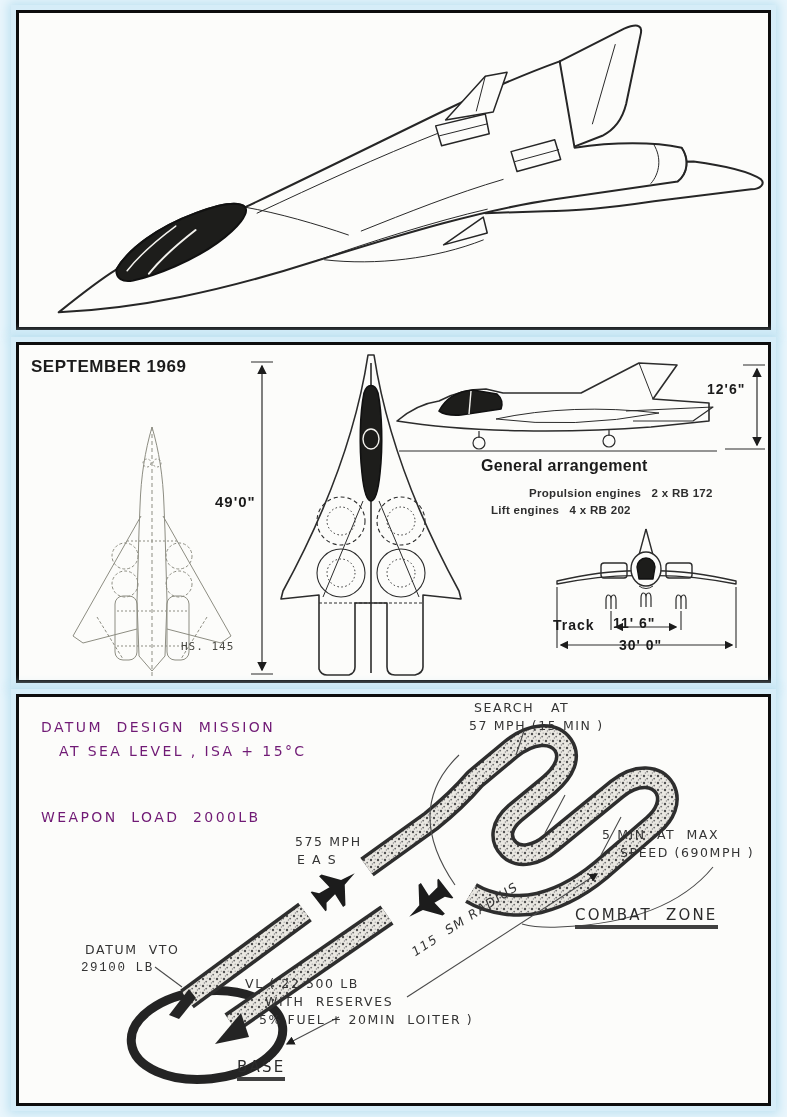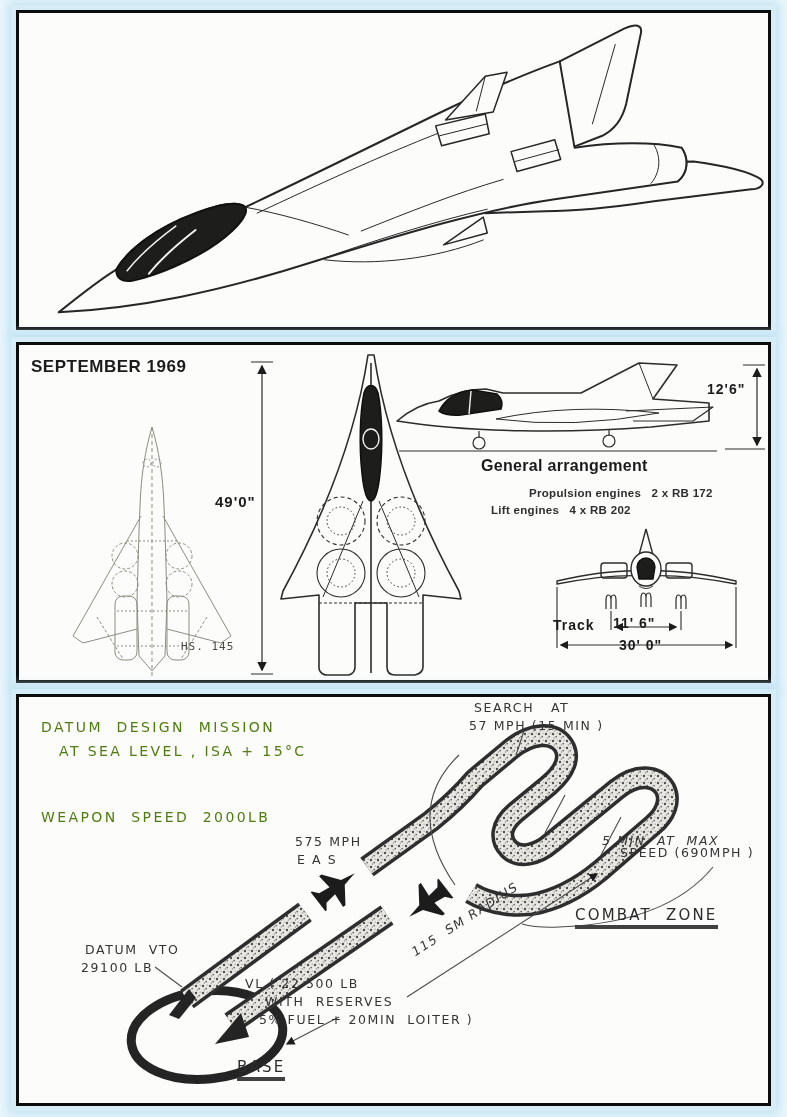--- a/index.html
+++ b/index.html
@@ -6,21 +6,21 @@
   .page{position:relative;width:787px;height:1117px;background:#eaf6fc;overflow:hidden;
         font-family:"DejaVu Sans",sans-serif;}
   .panel{position:absolute;left:16px;width:749px;background:#fcfcfa;border:3px solid #0d0d0d;
          box-shadow:0 0 0 5px #d6edf8, 0 0 10px 8px #bfe2f1;}
   .p1{top:10px;height:314px;}
   .p2{top:342px;height:335px;}
   .p3{top:694px;height:406px;}
   .panel svg{position:absolute;left:0;top:0;}
   .lbl{position:absolute;white-space:pre;color:#343434;line-height:1.15;}
   .hand{font-size:12.5px;letter-spacing:1.6px;}
-  .hand-lg{font-size:14px;letter-spacing:2.4px;color:#4d7c0f;}
+  .hand-lg{font-size:14px;letter-spacing:2.4px;color:#701a75;}
   .b{font-family:"Liberation Sans",sans-serif;font-weight:bold;color:#1b1b1b;}
   .date{font-size:17px;letter-spacing:0.5px;}
   .dim{font-size:14px;letter-spacing:1px;}
   .ga{font-size:16px;letter-spacing:0.3px;}
   .eng{font-size:11.5px;font-family:"Liberation Sans",sans-serif;font-weight:bold;color:#2e2e2e;letter-spacing:0.3px;}
   .model{font-size:11px;font-family:"DejaVu Sans Mono",monospace;letter-spacing:1px;color:#4a4a44;padding-left:20px;}
   .und{border-bottom:4px solid #404040;padding-bottom:1px;}
   .rot{transform:rotate(-33deg);transform-origin:left bottom;font-style:italic;}
 </style>
 </head>
@@ -214,30 +214,30 @@
       </g>
 
       <g fill="#1c1c1c">
         <path d="M 0,-15 L 2,-5 L 13,3 L 13,5 L 3,4 L 4,12 L 8,15 L 8,16 L -8,16 L -8,15 L -4,12 L -3,4 L -13,5 L -13,3 L -2,-5 Z" transform="translate(318,190) rotate(52) scale(1.5)"></path>
         <path d="M 0,-15 L 2,-5 L 13,3 L 13,5 L 3,4 L 4,12 L 8,15 L 8,16 L -8,16 L -8,15 L -4,12 L -3,4 L -13,5 L -13,3 L -2,-5 Z" transform="translate(408,206) rotate(232) scale(1.5)"></path>
       </g>
     </svg>
 
     <div class="lbl hand-lg" style="left:22px;top:22px;">DATUM  DESIGN  MISSION</div>
     <div class="lbl hand-lg" style="left:40px;top:46px;">AT SEA LEVEL , ISA + 15°C</div>
-    <div class="lbl hand-lg" style="left:22px;top:112px;">WEAPON  SPEED  2000LB</div>
+    <div class="lbl hand-lg" style="left:22px;top:112px;">WEAPON  LOAD  2000LB</div>
     <div class="lbl hand" style="left:455px;top:4px;">SEARCH   AT</div>
     <div class="lbl hand" style="left:450px;top:22px;">57 MPH (15 MIN )</div>
     <div class="lbl hand" style="left:276px;top:138px;">575 MPH</div>
     <div class="lbl hand" style="left:278px;top:156px;">E A S</div>
-    <div class="lbl hand" style="left:583px;top:137px;font-style:italic;">5 MIN  AT  MAX</div>
+    <div class="lbl hand" style="left:583px;top:131px;">5 MIN  AT  MAX</div>
     <div class="lbl hand" style="left:601px;top:149px;">SPEED (690MPH )</div>
     <div class="lbl hand rot" style="left:398px;top:248px;">115  SM RADIUS</div>
     <div class="lbl hand und" style="left:556px;top:210px;font-size:15px;letter-spacing:2.2px;color:#2b2b2b;">COMBAT  ZONE</div>
     <div class="lbl hand" style="left:66px;top:246px;">DATUM  VTO</div>
-    <div class="lbl hand" style="left:62px;top:264px;">29100 LB</div>
+    <div class="lbl hand" style="left:62px;top:264px;font-family:Liberation Mono, monospace;">29100 LB</div>
     <div class="lbl hand" style="left:226px;top:280px;">VL ( 22 500 LB</div>
     <div class="lbl hand" style="left:246px;top:298px;">WITH  RESERVES</div>
     <div class="lbl hand" style="left:240px;top:316px;">5% FUEL + 20MIN  LOITER )</div>
     <div class="lbl hand und" style="left:218px;top:362px;font-size:15px;letter-spacing:2.2px;color:#2b2b2b;">BASE</div>
   </section>
 
 </div>
 
 </body></html>

